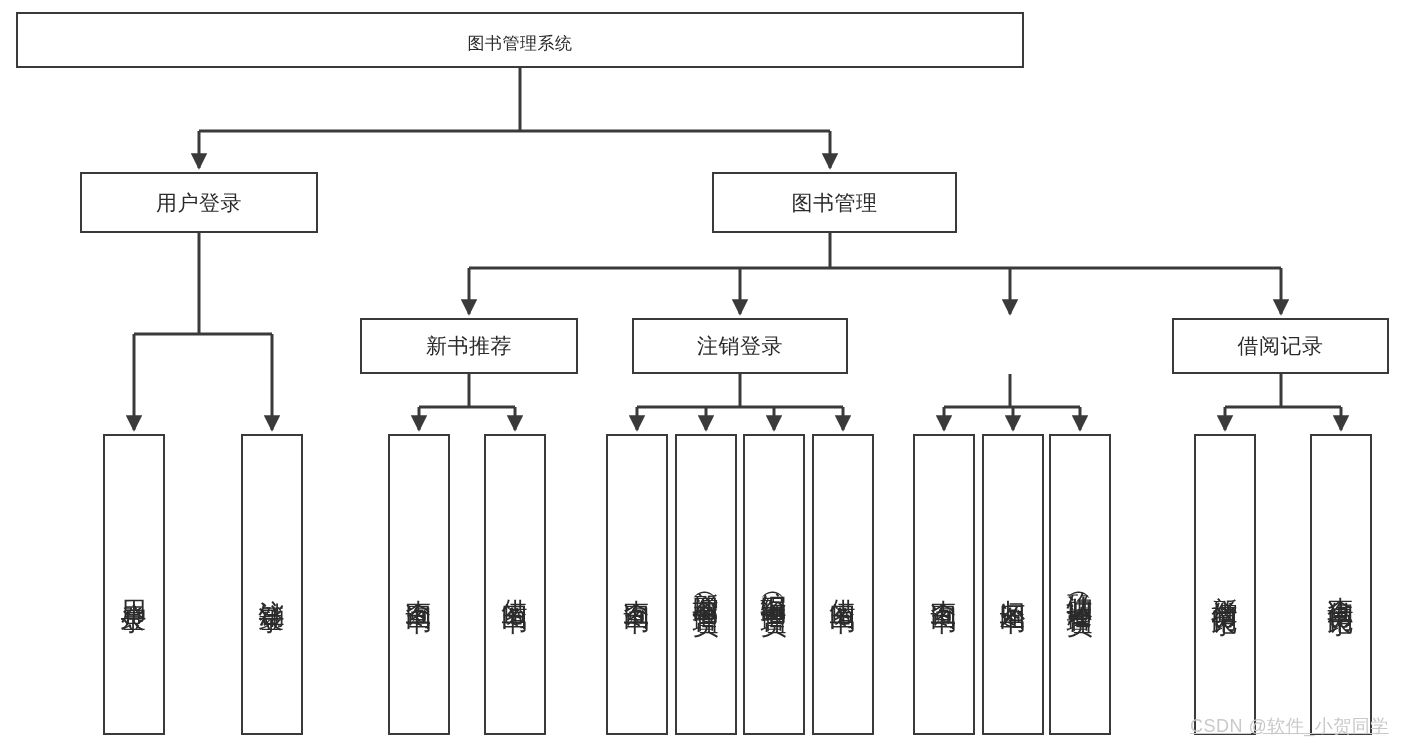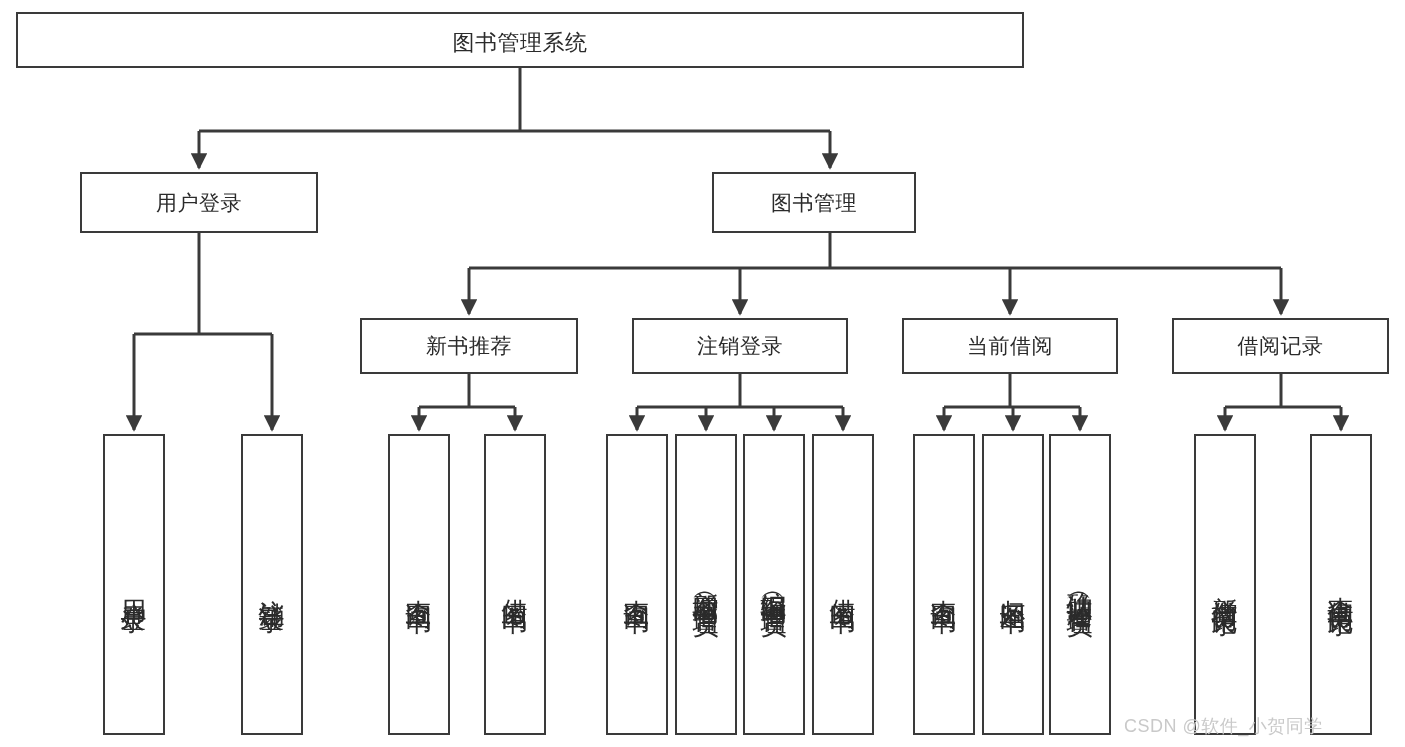--- a/index.html
+++ b/index.html
@@ -41,21 +41,21 @@
     text-align: center;
     line-height: 1.12;
   }
   
   .node.horiz .lbl {
     font-size: 21px;
     letter-spacing: 0.5px;
     white-space: nowrap;
   }
   .node.root .lbl {
-    font-size: 22px;
+    font-size: 17px;
     margin-top: 7px;
   }
   
   .node.vert {
     align-items: center;
     justify-content: center;
   }
   .node.vert .lbl {
     writing-mode: vertical-rl;
     text-orientation: upright;
@@ -129,33 +129,30 @@
     </g>
   </svg>
 
   <div class="node horiz root" style="left:16px; top:12px; width:1008px; height:56px;">
     <span class="lbl">图书管理系统</span>
   </div>
 
   <div class="node horiz" style="left:80px; top:172px; width:238px; height:61px;">
     <span class="lbl">用户登录</span>
   </div>
-  <div class="node horiz" style="left:712px; top:172px; width:204px; height:61px;">
+  <div class="node horiz" style="left:712px; top:172px; width:245px; height:61px;">
     <span class="lbl">图书管理</span>
   </div>
 
   <div class="node horiz" style="left:360px; top:318px; width:218px; height:56px;">
     <span class="lbl">新书推荐</span>
   </div>
   <div class="node horiz" style="left:632px; top:318px; width:216px; height:56px;">
     <span class="lbl">注销登录</span>
   </div>
-  <div class="node horiz" style="left:902px; top:318px; width:216px; height:56px;">
-    <span class="lbl">当前借阅</span>
-  </div>
   <div class="node horiz" style="left:1172px; top:318px; width:217px; height:56px;">
     <span class="lbl">借阅记录</span>
   </div>
 
   <div class="node vert" style="left:103px; top:434px; width:62px; height:301px;">
     <span class="lbl">用户登录</span>
   </div>
   <div class="node vert" style="left:241px; top:434px; width:62px; height:301px;">
     <span class="lbl">注销登录</span>
   </div>
@@ -190,15 +187,15 @@
     <span class="lbl">确认归还（管理员）</span>
   </div>
 
   <div class="node vert" style="left:1194px; top:434px; width:62px; height:301px;">
     <span class="lbl">新增借阅记录</span>
   </div>
   <div class="node vert" style="left:1310px; top:434px; width:62px; height:301px;">
     <span class="lbl">查询借阅记录</span>
   </div>
 
-  <div class="watermark" style="left:1124px; top:714px;">CSDN @软件_小贺同学</div>
+  <div class="watermark" style="left:1190px; top:714px;text-decoration:underline;">CSDN @软件_小贺同学</div>
 
 </div>
 
 </body></html>

